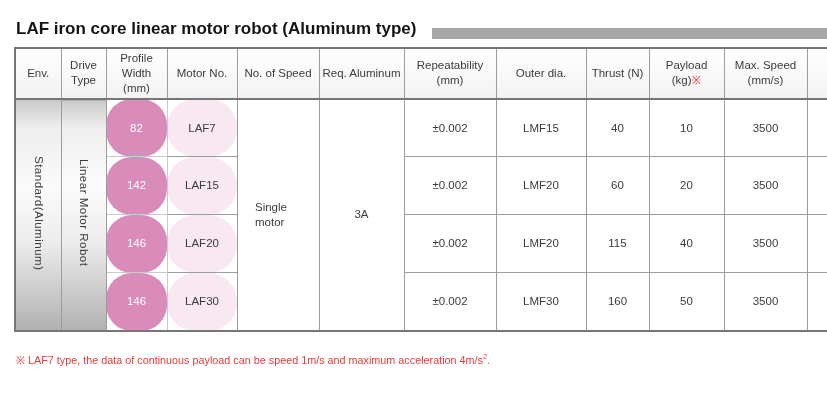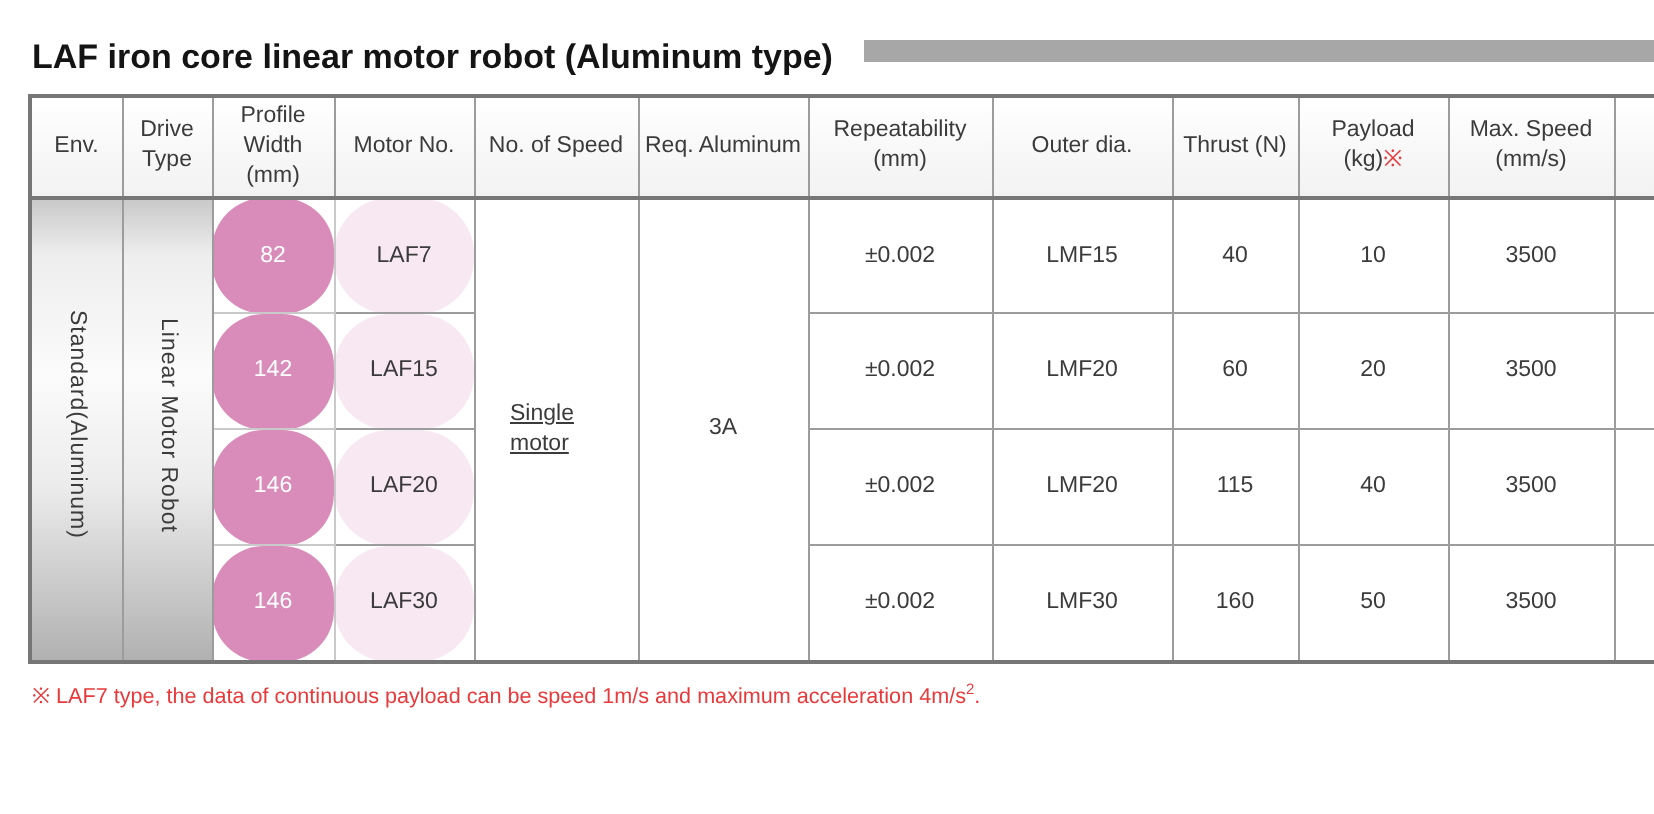--- a/index.html
+++ b/index.html
@@ -5,21 +5,21 @@
   * { margin:0; padding:0; box-sizing:border-box; }
   html,body { background:#ffffff; }
   body {
     width:827px; height:407px; overflow:hidden; position:relative;
     font-family:"Liberation Sans", sans-serif;
     -webkit-font-smoothing:antialiased;
   }
   .page { width:827px; height:407px; overflow:hidden; position:relative; }
 
   
-  .title-row { display:flex; align-items:flex-start; padding:19px 0 0 16px; }
+  .title-row { display:flex; align-items:flex-end; padding:19px 0 0 16px; }
   .title { font-size:17px; font-weight:bold; color:#141414; white-space:nowrap; }
   .title-bar { height:11px; background:var(--title-bar-gray,#a7a7a7); flex:1 1 auto; margin-left:16px; margin-top:1px; }
 
   
   .table-wrap { margin:8px 0 0 14px; width:813px; overflow:hidden; }
   table.spec {
     border-collapse:collapse; table-layout:fixed; width:832px;
     border:2px solid var(--border-dark,#767676);
   }
   .spec th, .spec td {
@@ -40,29 +40,29 @@
   .vert-text {
     writing-mode:vertical-rl; text-orientation:mixed;
     display:inline-block; font-size:11.5px; color:#3b3b3b; letter-spacing:0.5px;
   }
   td.pink-cell {
     background:var(--accent-pink,#d98cba); color:#ffffff;
     border-color:#c9c9c9;
     border-radius:26px;
   }
   td.lightpink-cell { background:var(--accent-pink-light,#f8e8f2);border-radius:28px; }
-  .rotors-text { width:46px; margin:0 auto; text-align:left;text-decoration:underline; }
+  .rotors-text { width:46px; margin:0 auto; text-align:left; }
 
   th.cut-col-header {
     background:linear-gradient(to bottom,#c2c2c2 0,#c2c2c2 31px,#ffffff 31px,#ffffff 34px,#c2c2c2 34px,#c2c2c2 100%);
   }
   .red-mark { color:var(--note-red,#e8393b); }
 
   
-  .notes { margin:8px 0 0 16px; color:var(--note-red,#e8393b); font-size:10.8px; line-height:1.24; }
+  .notes { margin:20px 0 0 16px; color:var(--note-red,#e8393b); font-size:10.8px; line-height:1.24; }
   .notes sup { font-size:7.5px; }
 </style>
 </head>
 <body>
 
 <div class="page">
 
   <div class="title-row">
     <h1 class="title">LAF iron core linear motor robot (Aluminum type)</h1>
     <div class="title-bar"></div>

